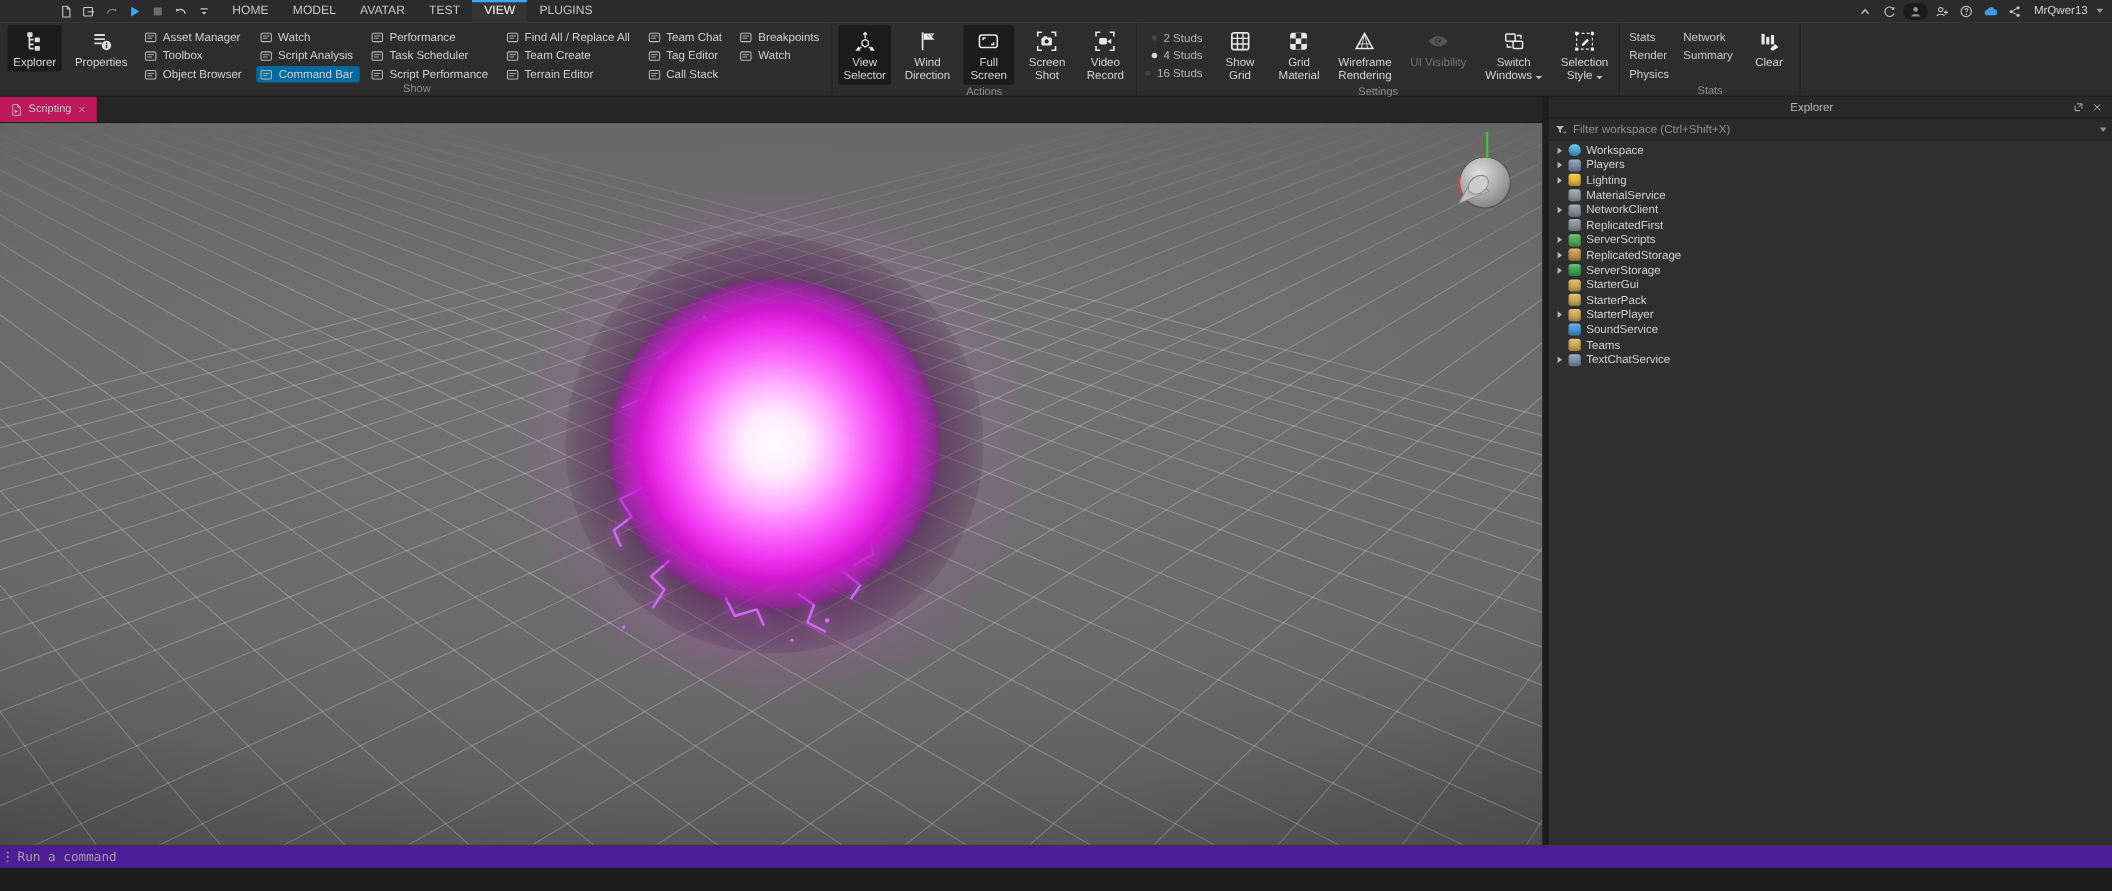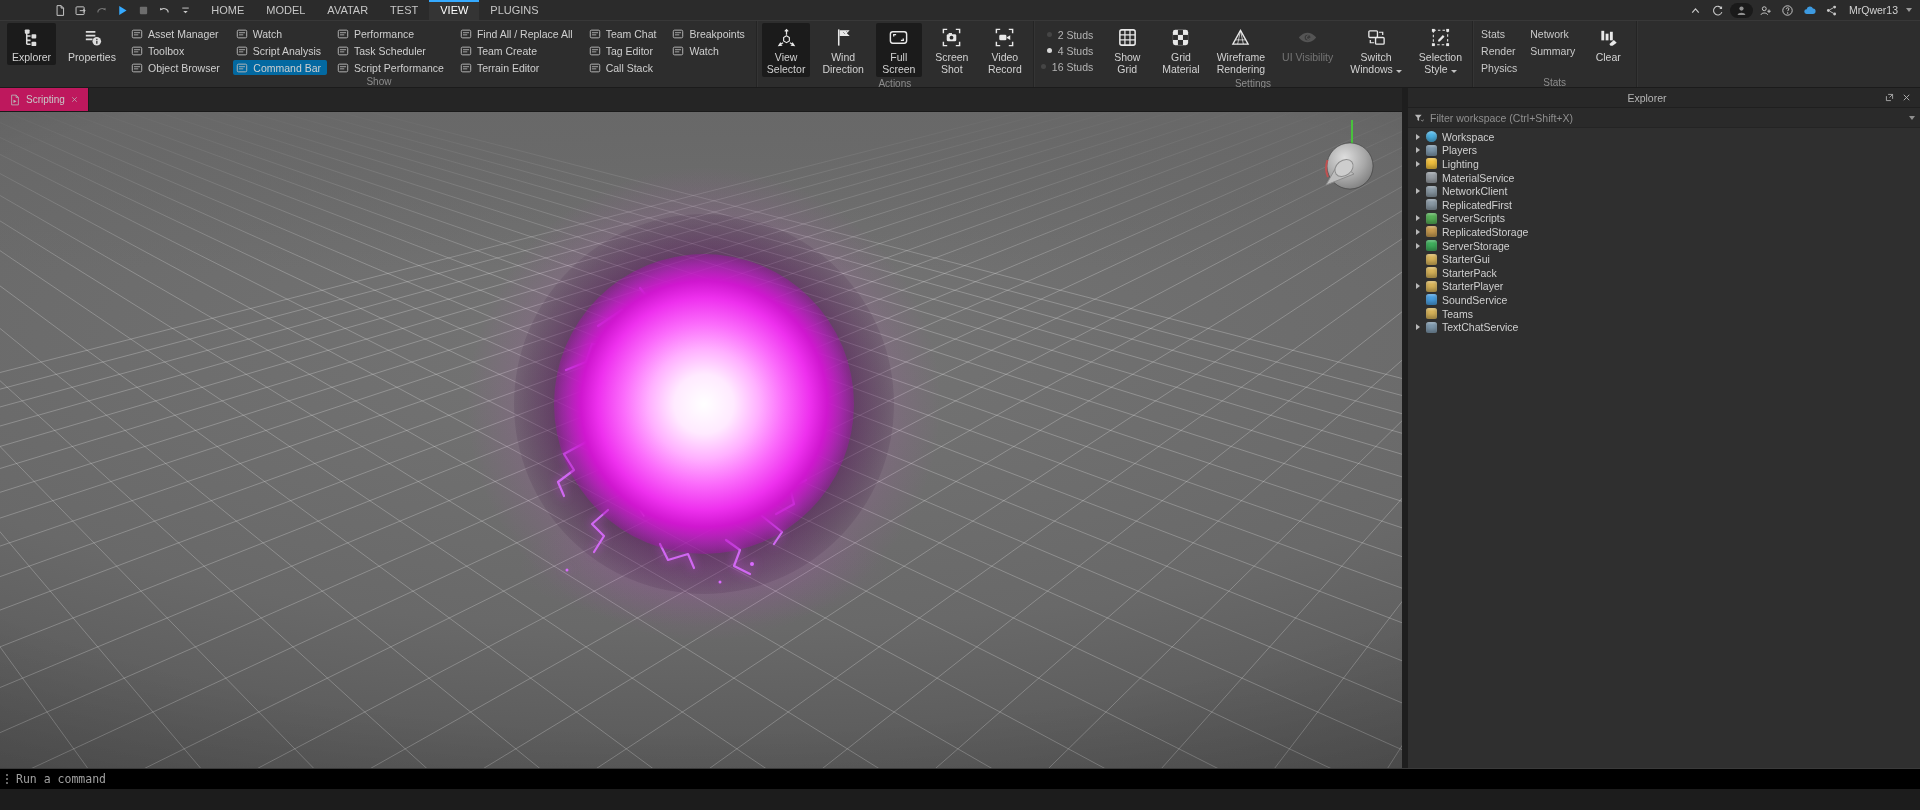--- a/index.html
+++ b/index.html
@@ -84,21 +84,21 @@
   .fcaret { width:0; height:0; border-left:3.5px solid transparent; border-right:3.5px solid transparent; border-top:4px solid #8f8f8f; }
   .exp-tree { flex:1; padding-top:2px; overflow:hidden; }
   .trow { height:13.6px; display:flex; align-items:center; font-size:10.5px; color:#d0d0d0; padding-left:3px; white-space:nowrap; }
   .tarrow { width:13px; display:flex; justify-content:center; align-items:center; flex:0 0 auto; }
   .tarrow::before { content:""; width:0; height:0; border-top:3.5px solid transparent; border-bottom:3.5px solid transparent; border-left:4.5px solid #b9b9b9; }
   .tarrow.hidden::before { border-left-color:transparent; }
   .ticon { width:11px; height:11px; border-radius:2.5px; margin:0 5px 0 2px; flex:0 0 auto; box-shadow: inset 0 -3px 4px rgba(0,0,0,.30), inset 0 2px 2px rgba(255,255,255,.25); }
   .ticon.round { border-radius:50%; }
 
   
-  .commandbar { height:21px; background:#000000; border-top:1px solid #3a3a3a; display:flex; align-items:center; padding:0 4px; gap:4px; }
+  .commandbar { height:21px; background:#4c1d95; border-top:1px solid #3a3a3a; display:flex; align-items:center; padding:0 4px; gap:4px; }
   .commandbar svg { width:8px; height:16px; }
   .cmd-input { flex:1; background:transparent; border:none; outline:none; color:#b8b8b8; font-size:11.5px; font-family:"DejaVu Sans Mono", monospace; }
   .cmd-input::placeholder { color:#a0a0a0; }
   .statusstrip { height:21px; background:#1c1c1c; }
 </style>
 </head>
 <body>
 
 <div class="app">
 

